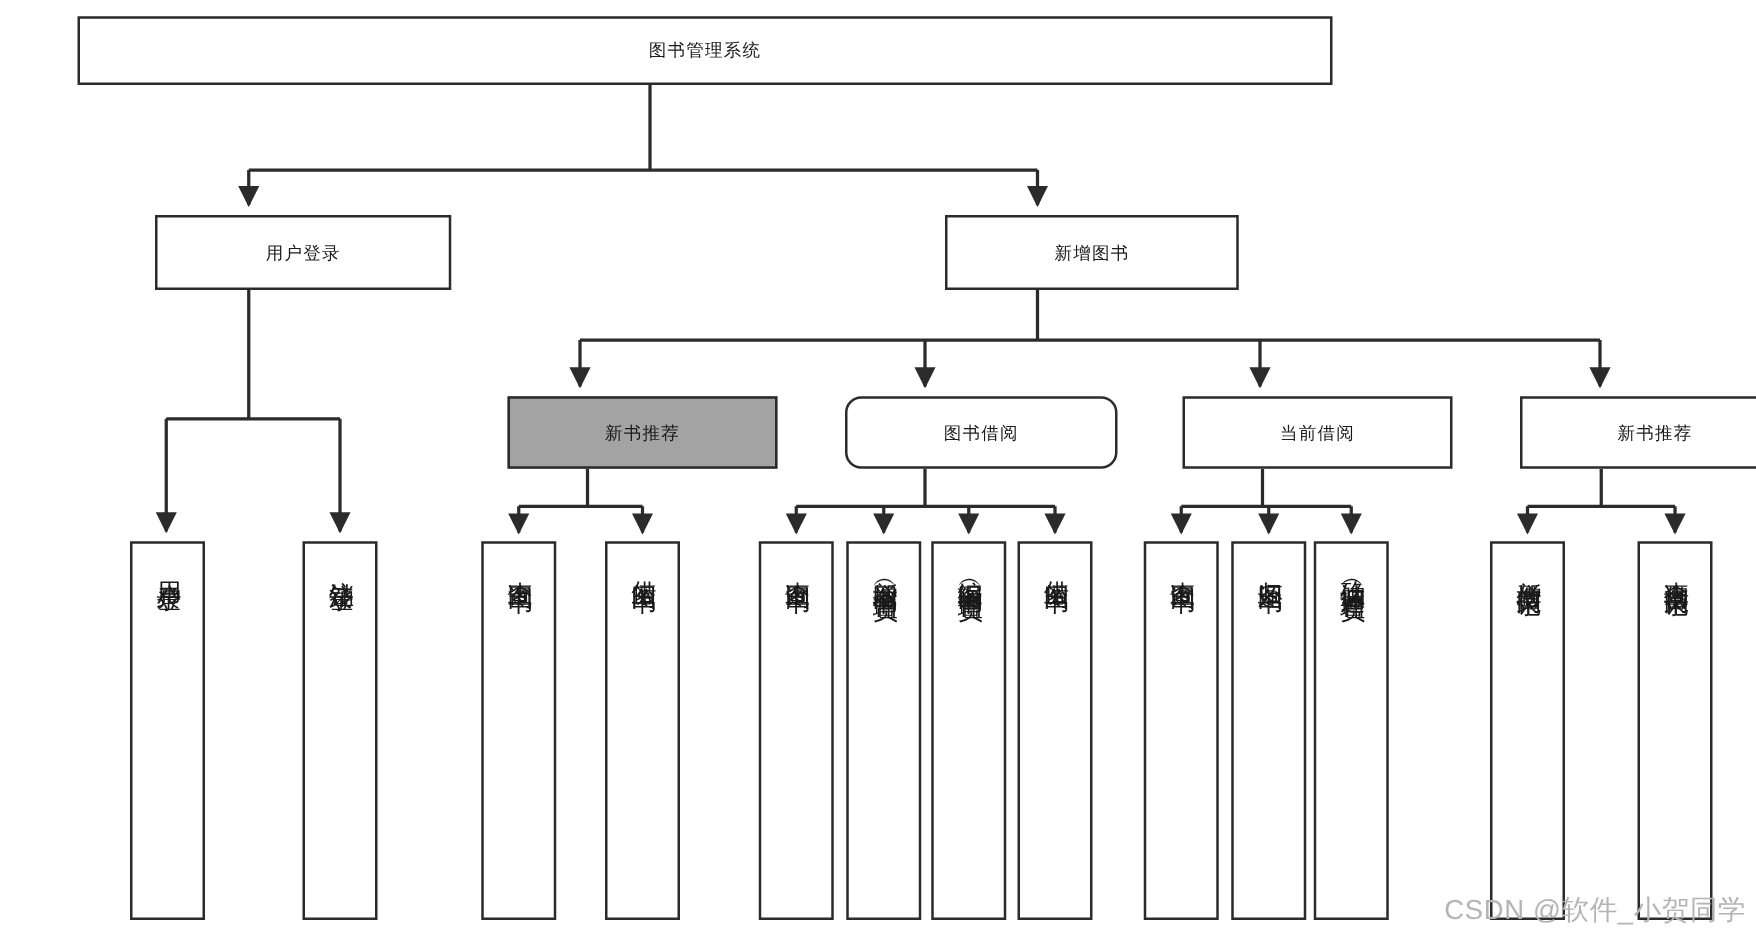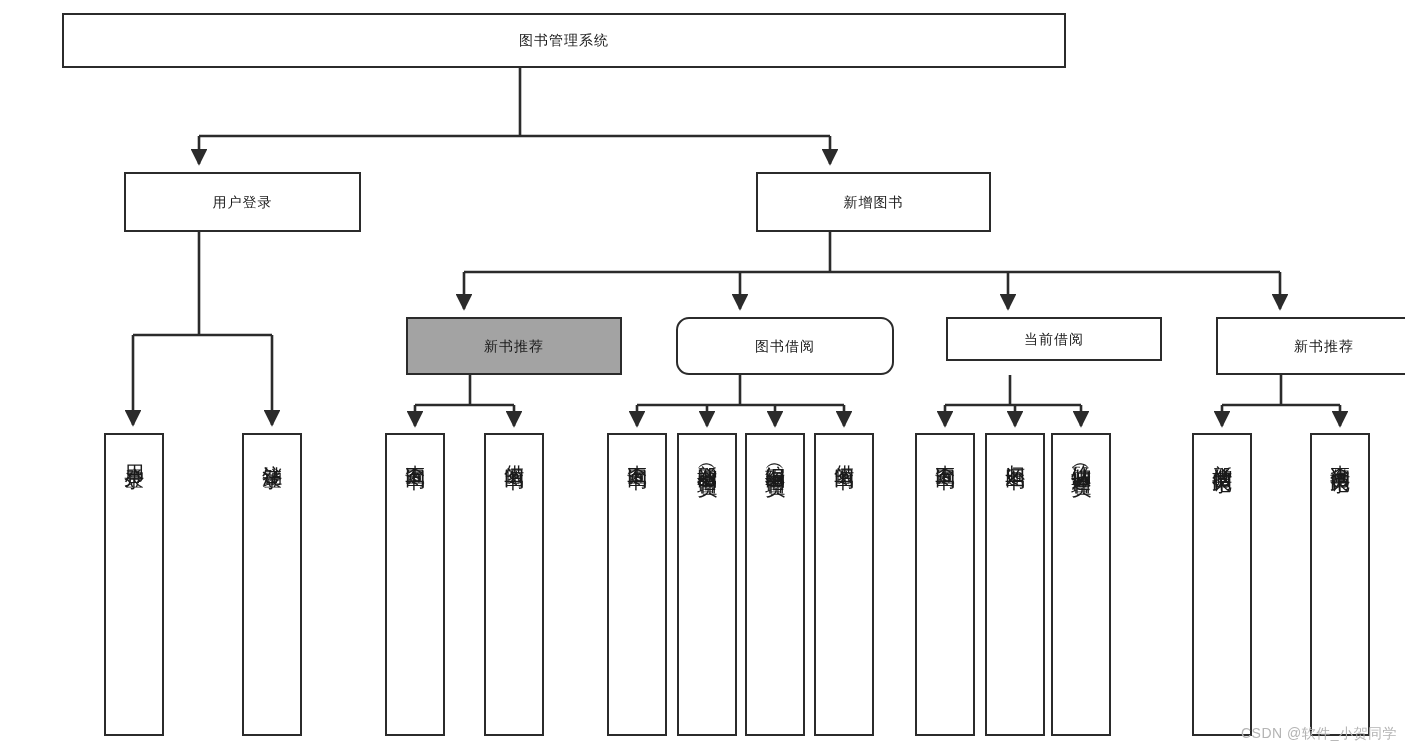--- a/index.html
+++ b/index.html
@@ -54,21 +54,21 @@
     font-size: 20px;
     line-height: 1.18;
     letter-spacing: 2px;
     white-space: nowrap;
     color: #1a1a1a;
   }
   #watermark {
     position: absolute;
     right: 8px;
     bottom: 4px;
-    font-size: 14px;
+    font-size: 22px;
     color: #b4b4b4;
     letter-spacing: 0.5px;
     white-space: nowrap;
     user-select: none;
   }
 </style>
 </head>
 <body>
 
 <div id="canvas">
@@ -123,21 +123,21 @@
     </g>
   </svg>
 
   <div class="node horiz" id="node-root" style="left: 18px; top: 13px; width: 1004px; height: 55px; border-color: rgb(43, 43, 43); background: rgb(255, 255, 255); color: rgb(26, 26, 26);">图书管理系统</div>
 
   <div class="node horiz" style="left: 80px; top: 172px; width: 237px; height: 60px; border-color: rgb(43, 43, 43); background: rgb(255, 255, 255); color: rgb(26, 26, 26);">用户登录</div>
   <div class="node horiz" style="left: 712px; top: 172px; width: 235px; height: 60px; border-color: rgb(43, 43, 43); background: rgb(255, 255, 255); color: rgb(26, 26, 26);">新增图书</div>
 
   <div class="node horiz" style="left: 362px; top: 317px; width: 216px; height: 58px; border-color: rgb(43, 43, 43); background: #a3a3a3; color: rgb(26, 26, 26);">新书推荐</div>
   <div class="node horiz" style="left: 632px; top: 317px; width: 218px; height: 58px; border-color: rgb(43, 43, 43); background: rgb(255, 255, 255); color: rgb(26, 26, 26); border-radius: 13px;">图书借阅</div>
-  <div class="node horiz" style="left: 902px; top: 317px; width: 216px; height: 44px; border-color: rgb(43, 43, 43); background: rgb(255, 255, 255); color: rgb(26, 26, 26);">当前借阅</div>
+  <div class="node horiz" style="left: 902px; top: 317px; width: 216px; height: 58px; border-color: rgb(43, 43, 43); background: rgb(255, 255, 255); color: rgb(26, 26, 26);">当前借阅</div>
   <div class="node horiz" style="left: 1172px; top: 317px; width: 216px; height: 58px; border-color: rgb(43, 43, 43); background: rgb(255, 255, 255); color: rgb(26, 26, 26);">新书推荐</div>
 
   <div class="node vert" style="left: 104px; top: 433px; width: 60px; height: 303px; border-color: rgb(43, 43, 43); background: rgb(255, 255, 255); color: rgb(26, 26, 26);">
     <span class="vtext">用户登录</span>
   </div>
   <div class="node vert" style="left: 242px; top: 433px; width: 60px; height: 303px; border-color: rgb(43, 43, 43); background: rgb(255, 255, 255); color: rgb(26, 26, 26);">
     <span class="vtext">注销登录</span>
   </div>
   <div class="node vert" style="left: 385px; top: 433px; width: 60px; height: 303px; border-color: rgb(43, 43, 43); background: rgb(255, 255, 255); color: rgb(26, 26, 26);">
     <span class="vtext">查询图书</span>

